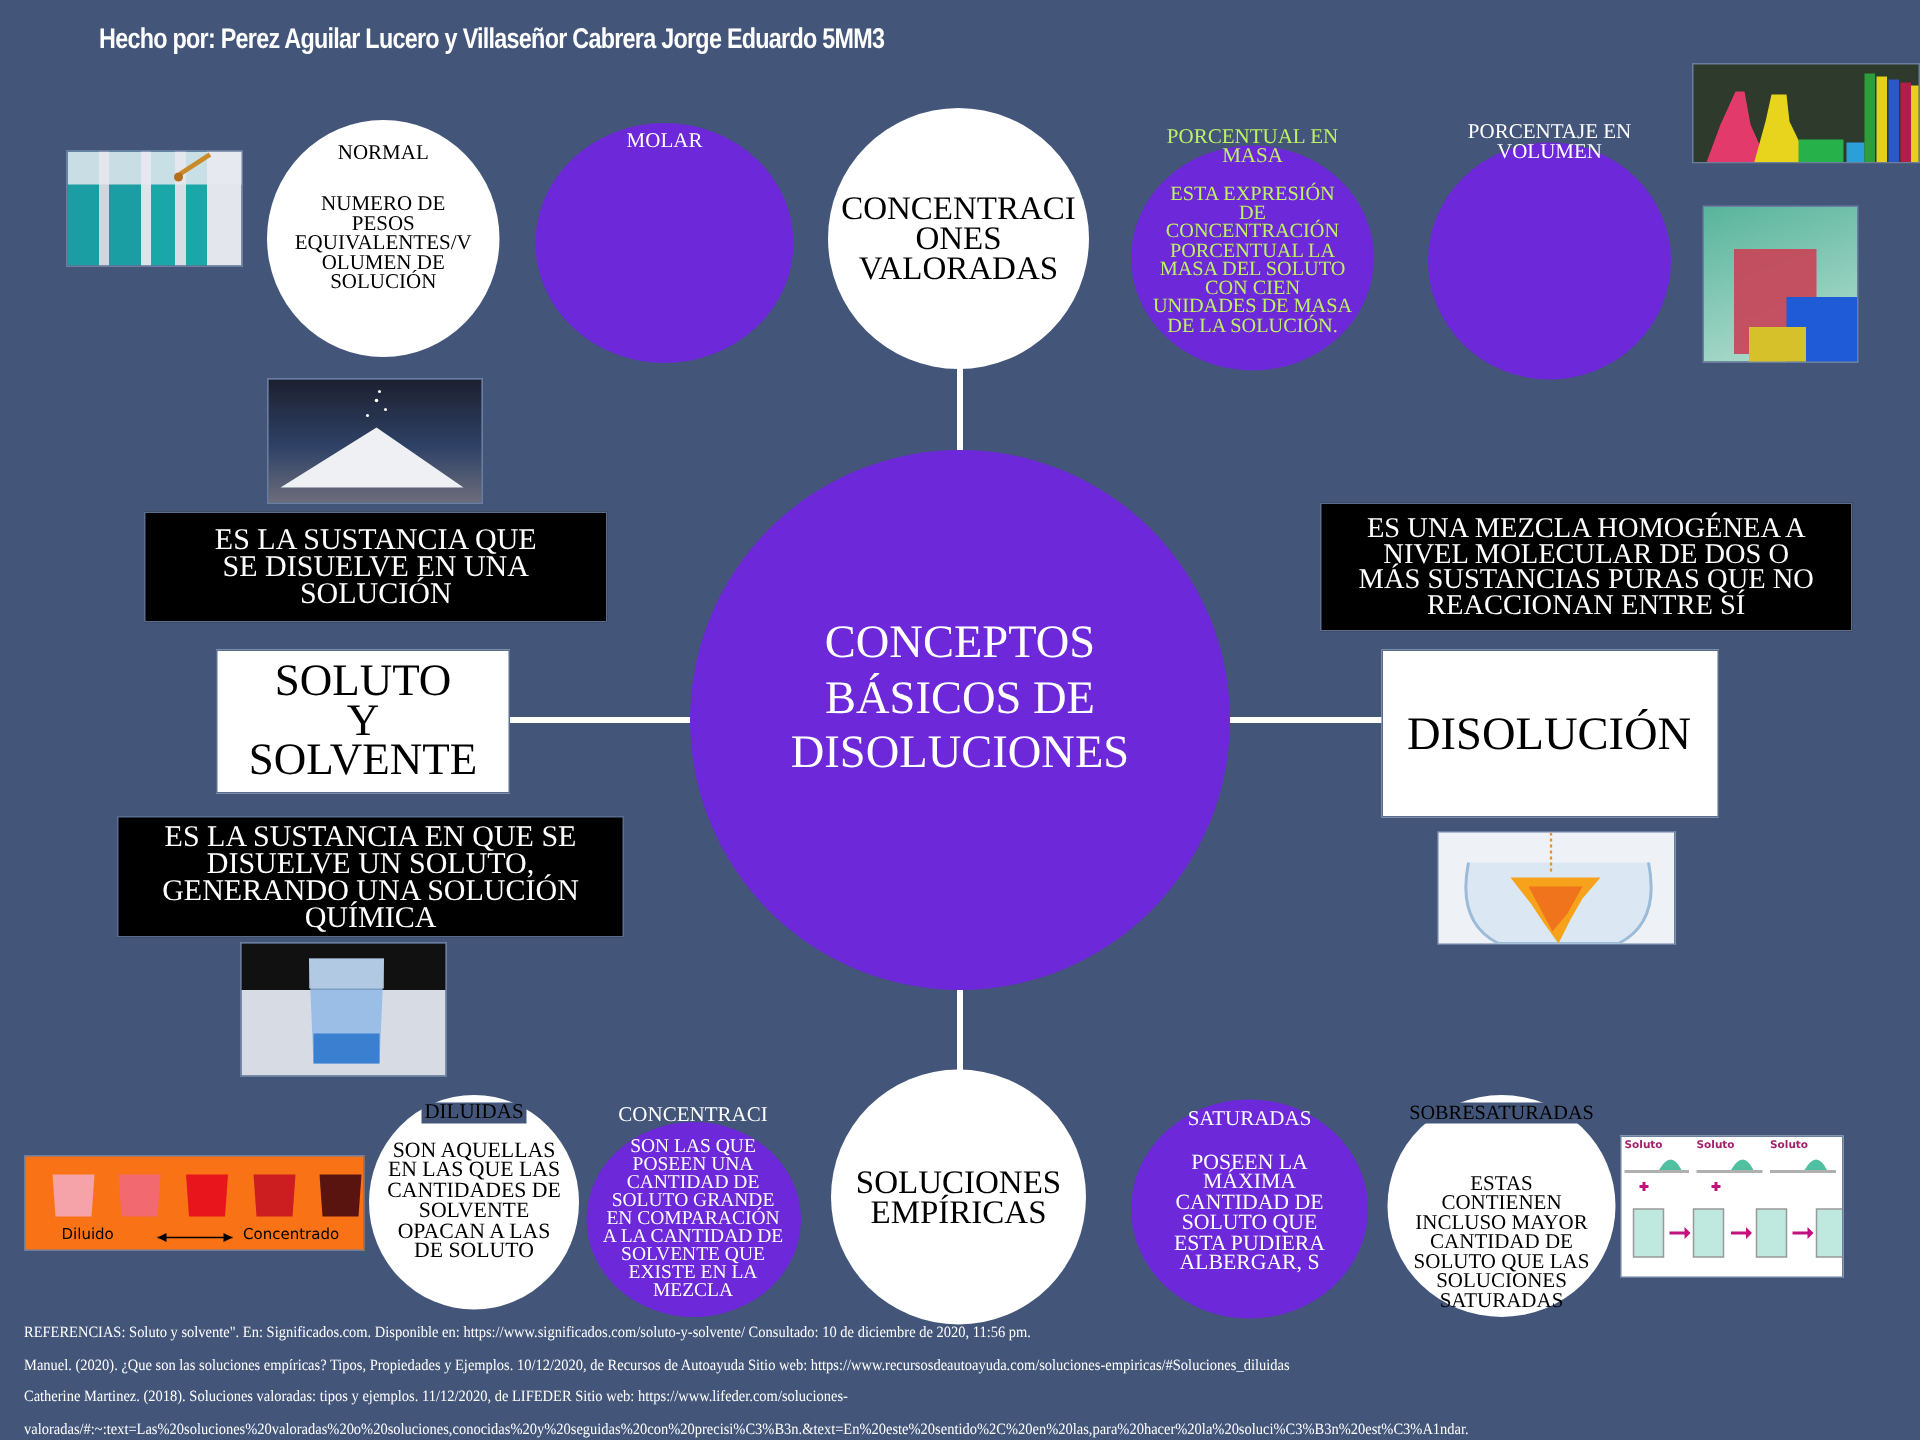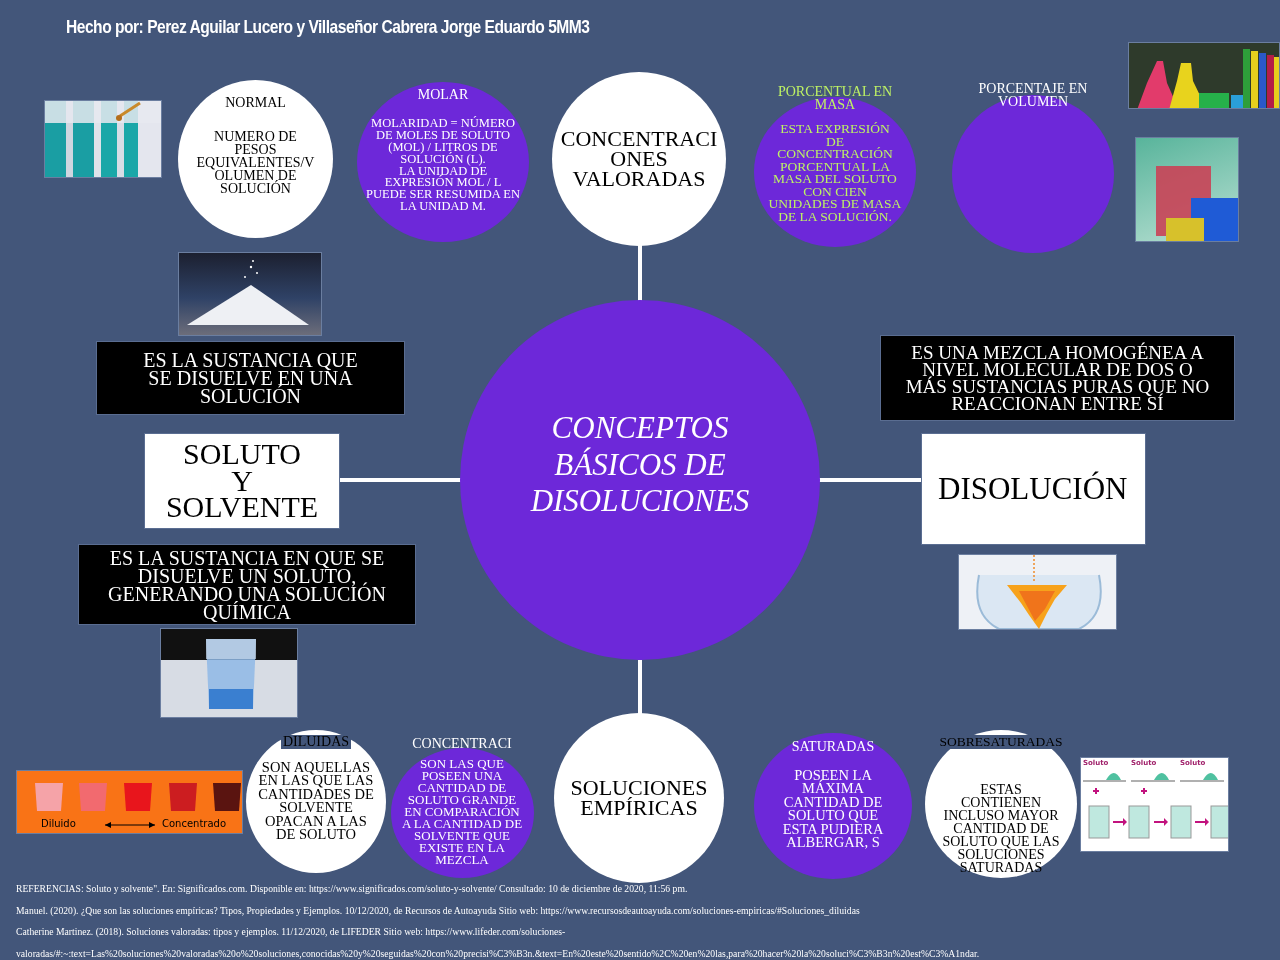--- a/index.html
+++ b/index.html
@@ -39,21 +39,21 @@
 </head>
 <body>
 
 <div class="abs author">Hecho por: Perez Aguilar Lucero y Villaseñor Cabrera Jorge Eduardo 5MM3</div>
 
 <div class="abs line" style="left:638px; top:240px; width:4px; height:62px;"></div>
 <div class="abs line" style="left:638px; top:660px; width:4px; height:56px;"></div>
 <div class="abs line" style="left:338px; top:478px; width:124px; height:4px;"></div>
 <div class="abs line" style="left:818px; top:478px; width:104px; height:4px;"></div>
 
-<div class="abs circle black" style="left:460px; top:300px; width:360px; height:360px; justify-content:flex-start; padding-top:110px; font-size:31px; line-height:1.18;font-style:italic;">
+<div class="abs circle black" style="left:460px; top:300px; width:360px; height:360px; justify-content:flex-start; padding-top:110px; font-size:31px; line-height:1.18;">
   <div>CONCEPTOS</div>
   <div>BÁSICOS DE</div>
   <div>DISOLUCIONES</div>
 </div>
 
 <div class="abs circle white" style="left:552px; top:72px; width:174px; height:174px; justify-content:center; font-size:22px; line-height:0.9;">
   <div>CONCENTRACI</div>
   <div>ONES</div>
   <div>VALORADAS</div>
 </div>
@@ -64,30 +64,20 @@
     <div>NUMERO DE</div>
     <div>PESOS</div>
     <div>EQUIVALENTES/V</div>
     <div>OLUMEN DE</div>
     <div>SOLUCIÓN</div>
   </div>
 </div>
 
 <div class="abs circle black" style="left:357px; top:82px; width:172px; height:160px; padding-top:6px;">
   <div style="font-size:14px;">MOLAR</div>
-  <div class="cbody" style="margin-top:16px; font-size:12.5px; line-height:0.95;">
-    <div>MOLARIDAD = NÚMERO</div>
-    <div>DE MOLES DE SOLUTO</div>
-    <div>(MOL) / LITROS DE</div>
-    <div>SOLUCIÓN (L).</div>
-    <div>LA UNIDAD DE</div>
-    <div>EXPRESIÓN MOL / L</div>
-    <div>PUEDE SER RESUMIDA EN</div>
-    <div>LA UNIDAD M.</div>
-  </div>
 </div>
 
 <div class="abs circle black" style="left:754px; top:97px; width:162px; height:150px;"></div>
 <div class="abs" style="left:746px; top:85px; width:178px; text-align:center; color:#bef264; line-height:0.93;">
   <div style="font-size:14px;">
     <div>PORCENTUAL EN</div>
     <div>MASA</div>
   </div>
   <div class="cbody" style="margin-top:12px; font-size:13.5px;">
     <div>ESTA EXPRESIÓN</div>

